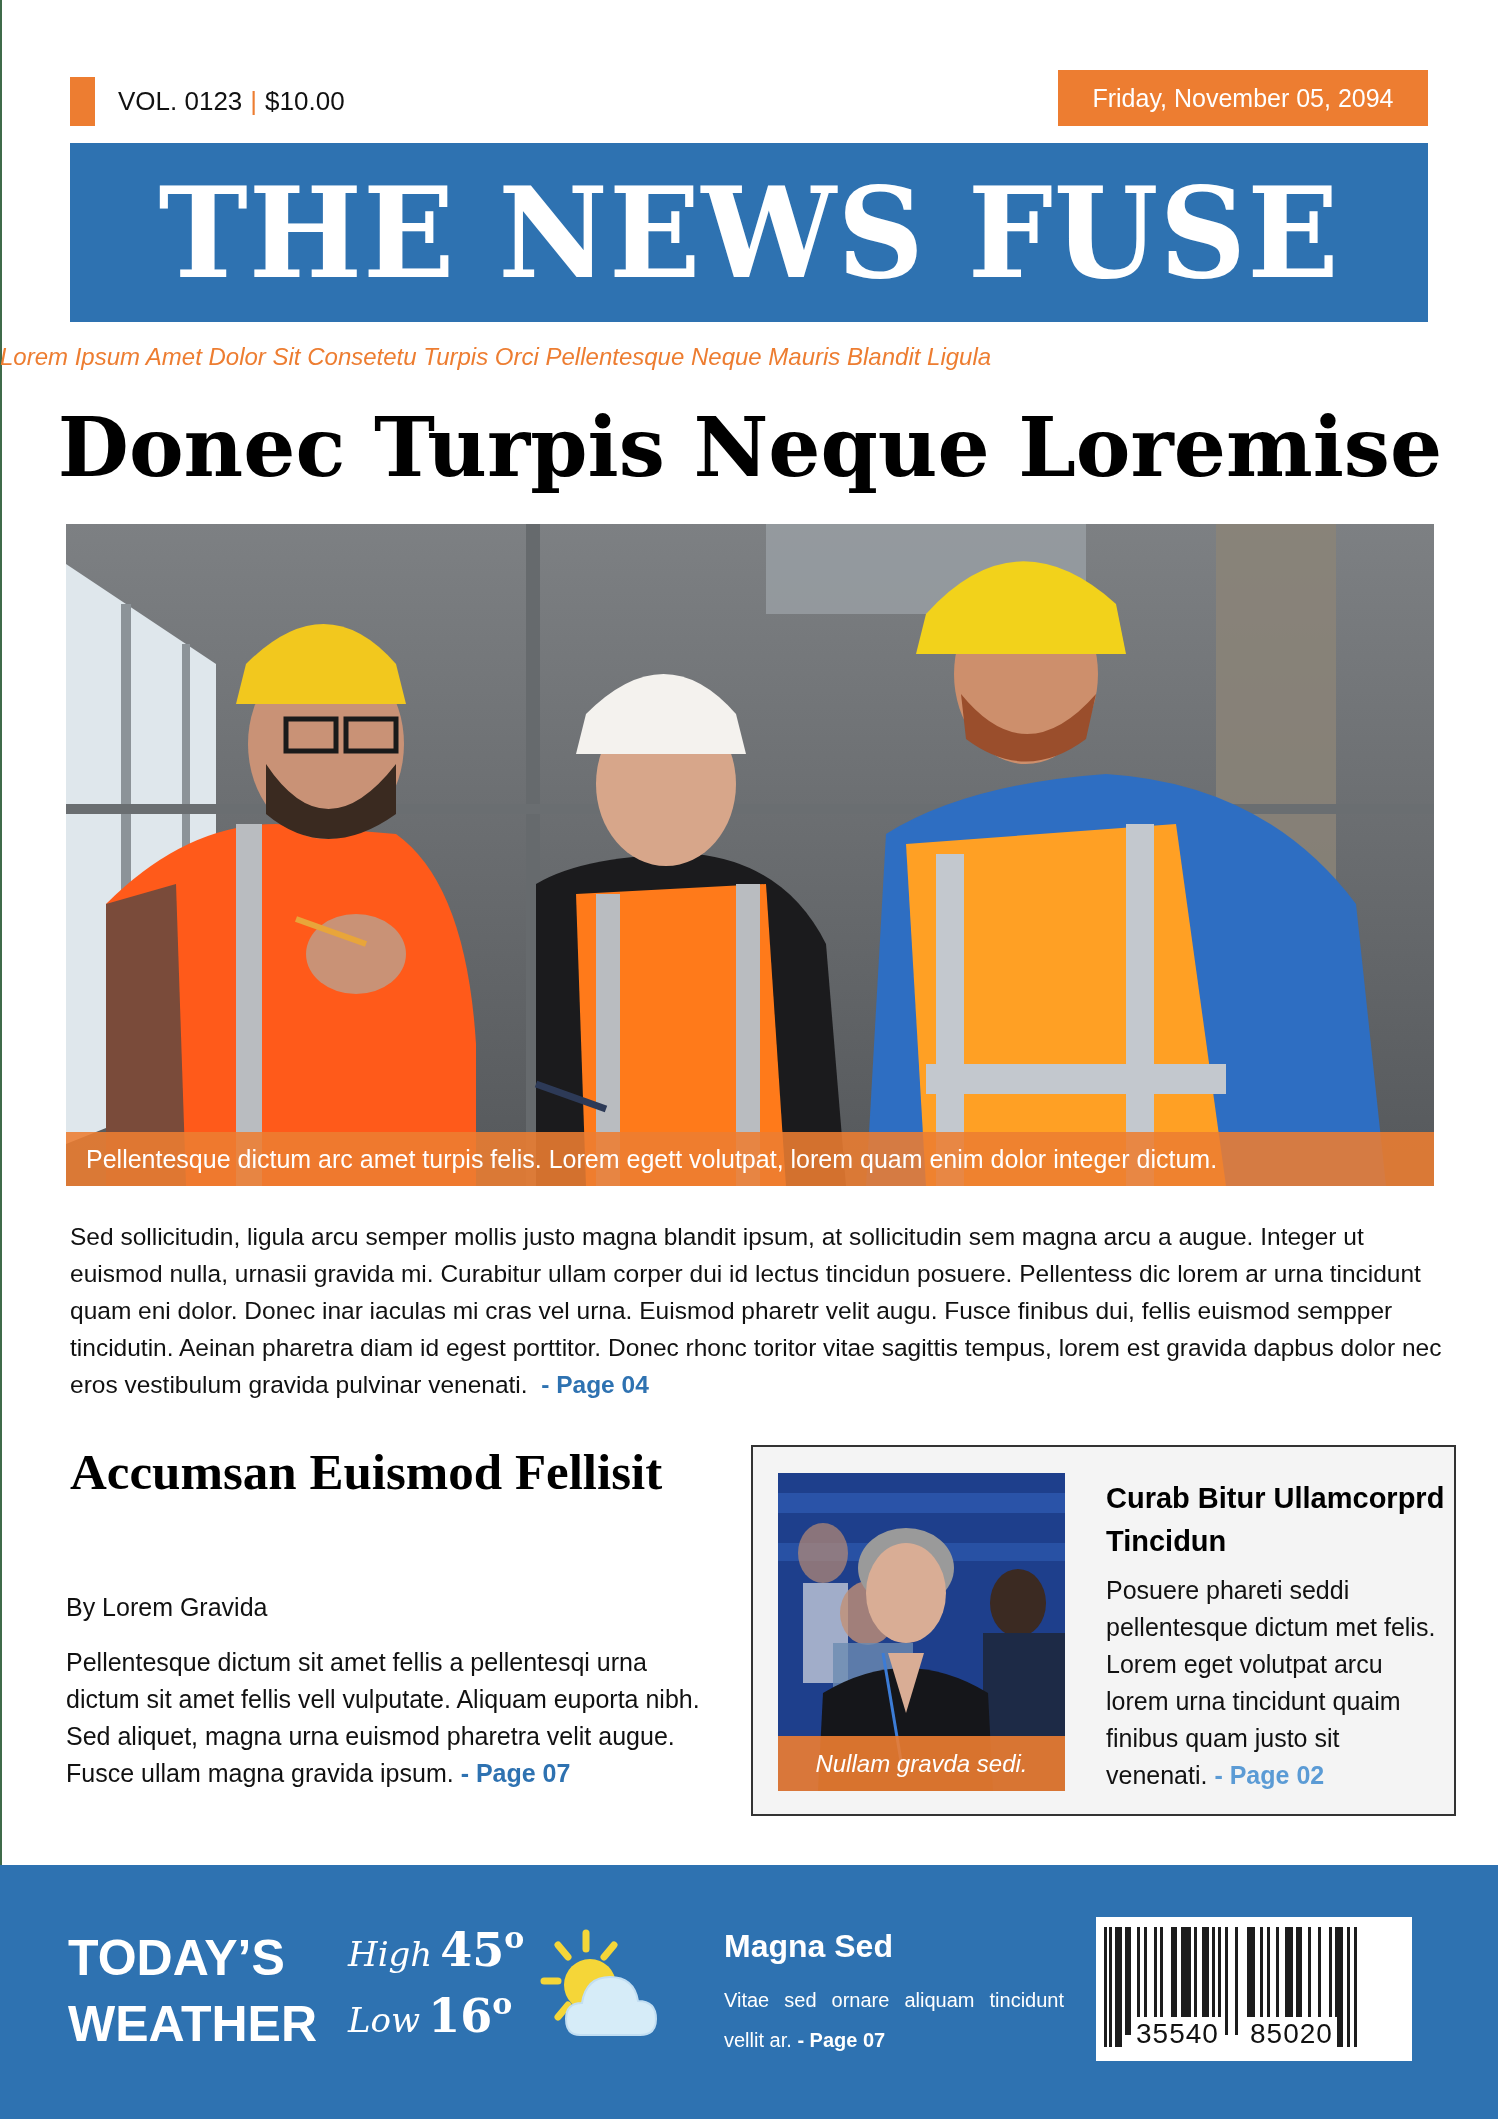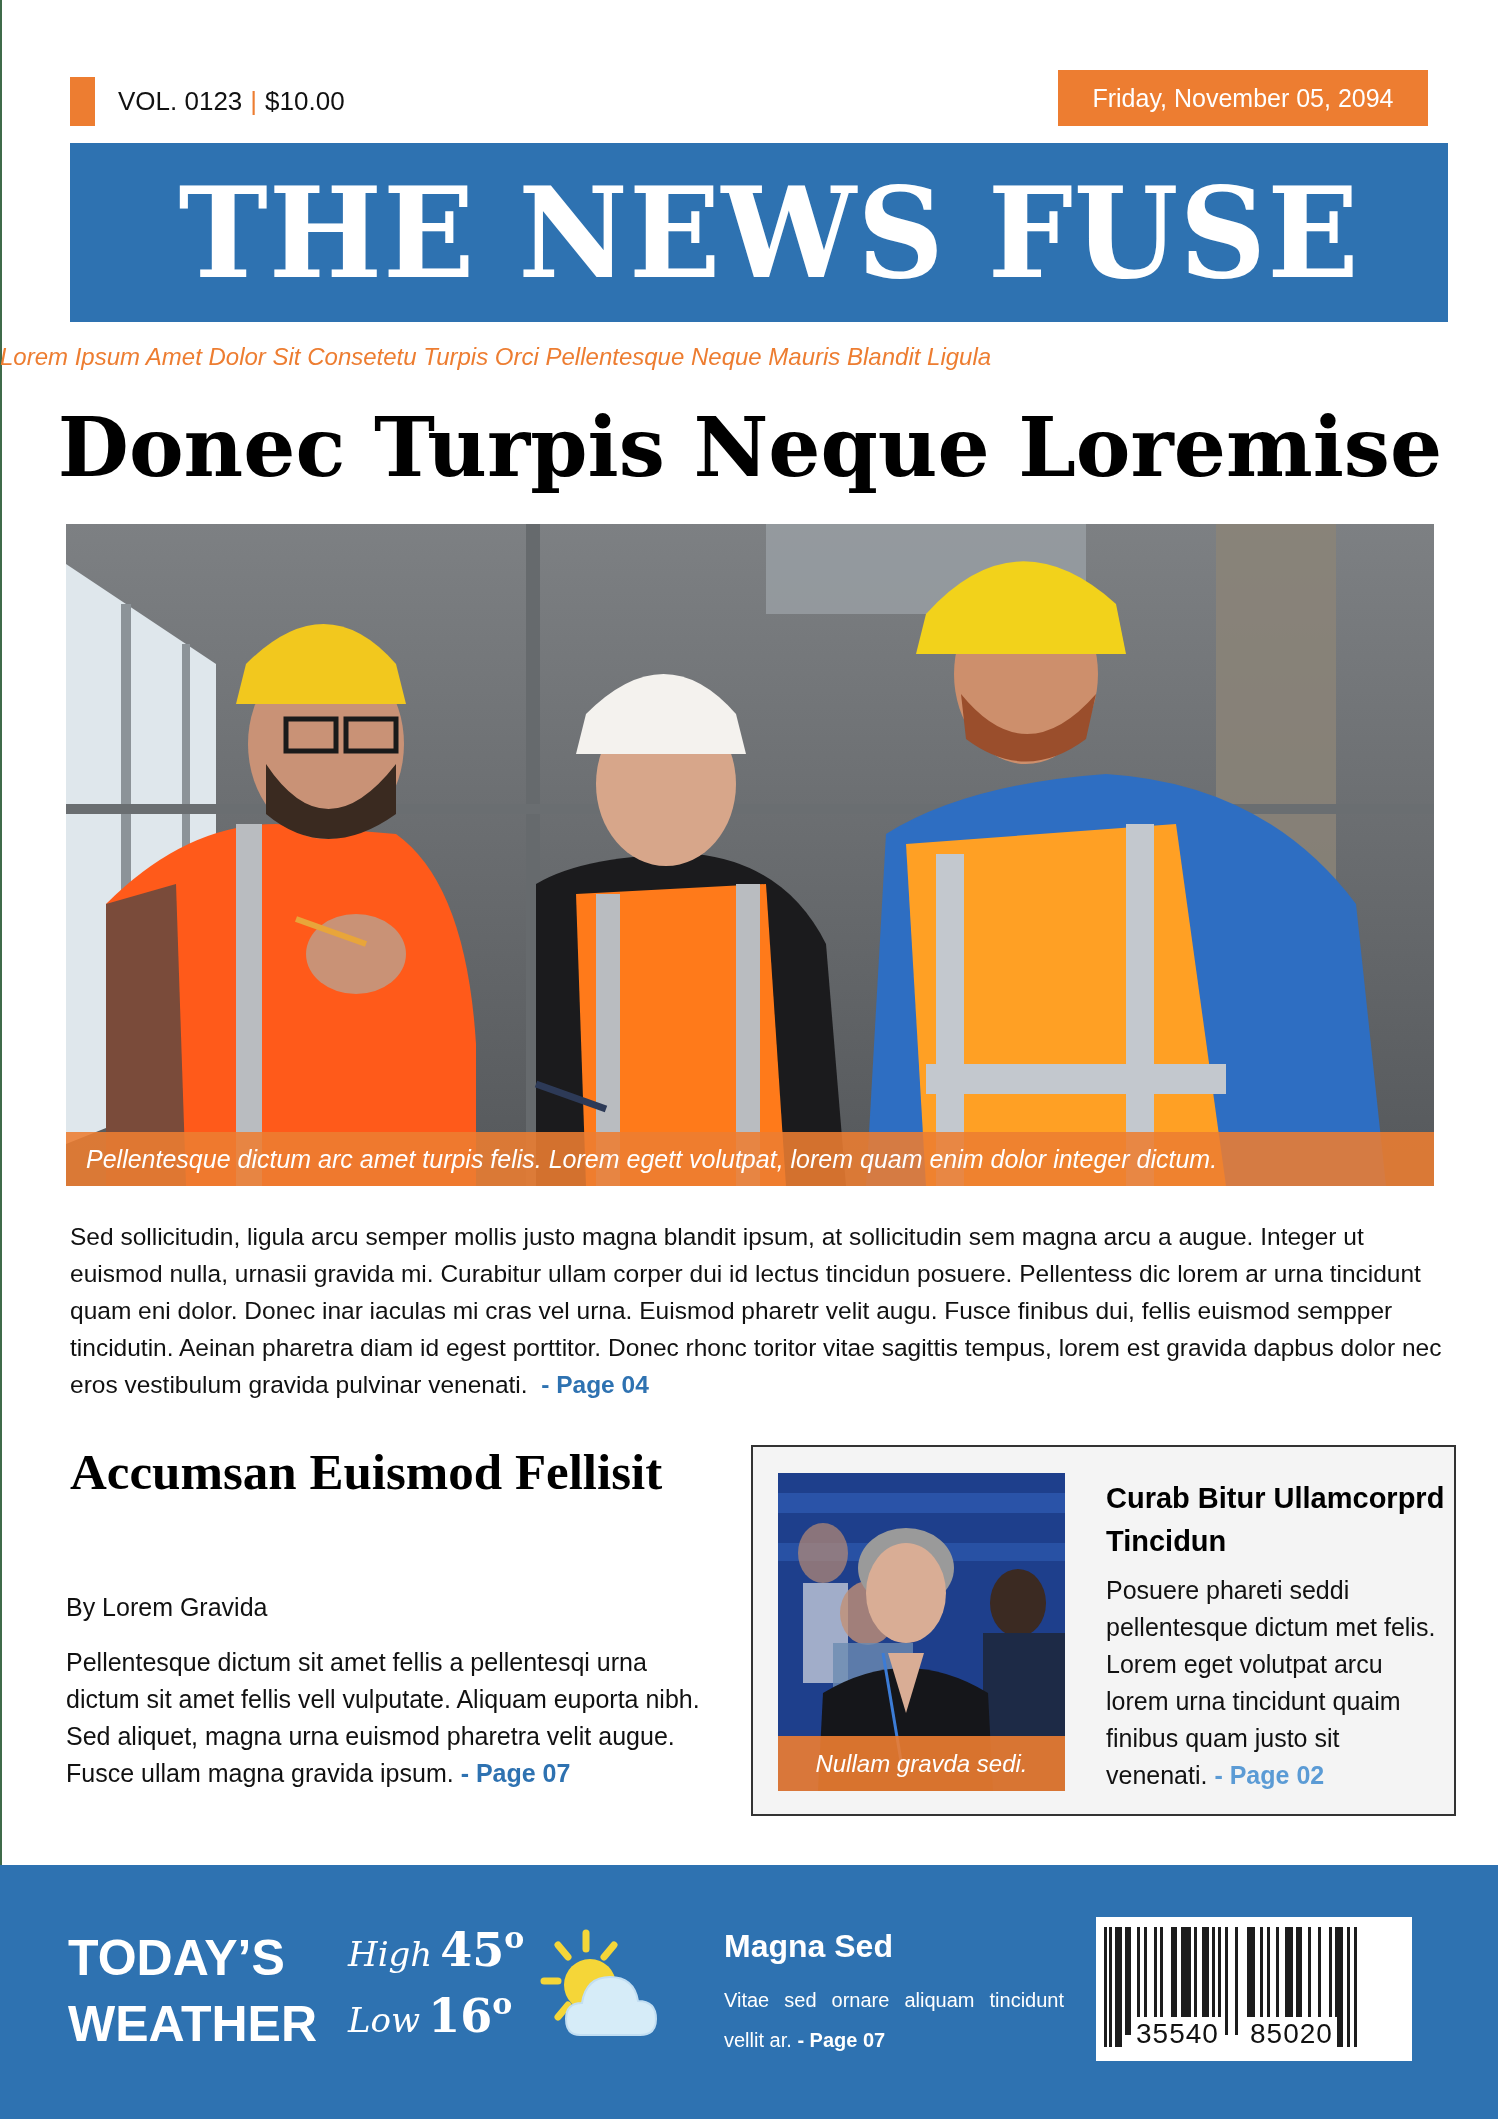--- a/index.html
+++ b/index.html
@@ -9,35 +9,35 @@
   .abs { position:absolute; }
 
   .vol-mark { left:70px; top:77px; width:25px; height:49px; background:#ed7d31; }
   .vol-text { left:118px; top:84px; font-size:26px; line-height:34px; color:#111; white-space:nowrap; }
   .vol-sep { color:#ed7d31; margin:0 8px; }
 
   .date-badge { left:1058px; top:70px; width:370px; height:56px; background:#ed7d31;
                 color:#fff; font-size:25px; display:flex; align-items:center; justify-content:center; }
 
   .masthead { left:70px; top:143px; width:1358px; height:179px; background:#2e72b1;
-              display:flex; align-items:center; justify-content:center;padding-left:20px; }
+              display:flex; align-items:center; justify-content:center; }
   .masthead-title { font-family:"DejaVu Serif", "Liberation Serif", serif; font-weight:bold;
                     color:#fff; font-size:120px; letter-spacing:1px; line-height:1; transform:scaleY(1.05); }
 
   .tagline { left:0; width:1500px; top:340px; text-align:left; font-style:italic;
              color:#ed7d31; font-size:24px; line-height:34px; }
 
   .headline { left:0; width:1500px; top:395px; text-align:center;
               font-family:"DejaVu Serif", "Liberation Serif", serif; font-weight:bold;
               font-size:82px; line-height:104px; color:#000; }
 
   .hero { left:66px; top:524px; width:1368px; height:662px; overflow:hidden; background:#6c6f70; }
   .hero svg { position:absolute; left:0; top:0; }
   .hero-caption { position:absolute; left:0; bottom:0; width:100%; height:54px;
-                  background:rgba(237,125,49,0.88); color:#fff; font-style:italic;
+                  background:rgba(237,125,49,0.88); color:#fff; 
                   font-size:25px; line-height:54px; padding-left:20px; box-sizing:border-box; }
 
   .body-para { left:70px; top:1218px; width:1372px; font-size:24.5px; line-height:37px; color:#111; }
   .page-link { color:#2e72b1; font-weight:bold; }
   .page-link-light { color:#5b9bd5; font-weight:bold; }
 
   .story2-title { left:70px; top:1440px; width:680px; font-family:"Liberation Serif", "DejaVu Serif", serif;
                   font-weight:bold; font-size:51px; line-height:65px; color:#000; }
   .story2-title .accent { color:#2e72b1; }
   .byline { left:66px; top:1590px; font-size:25px; line-height:34px; color:#111; }

